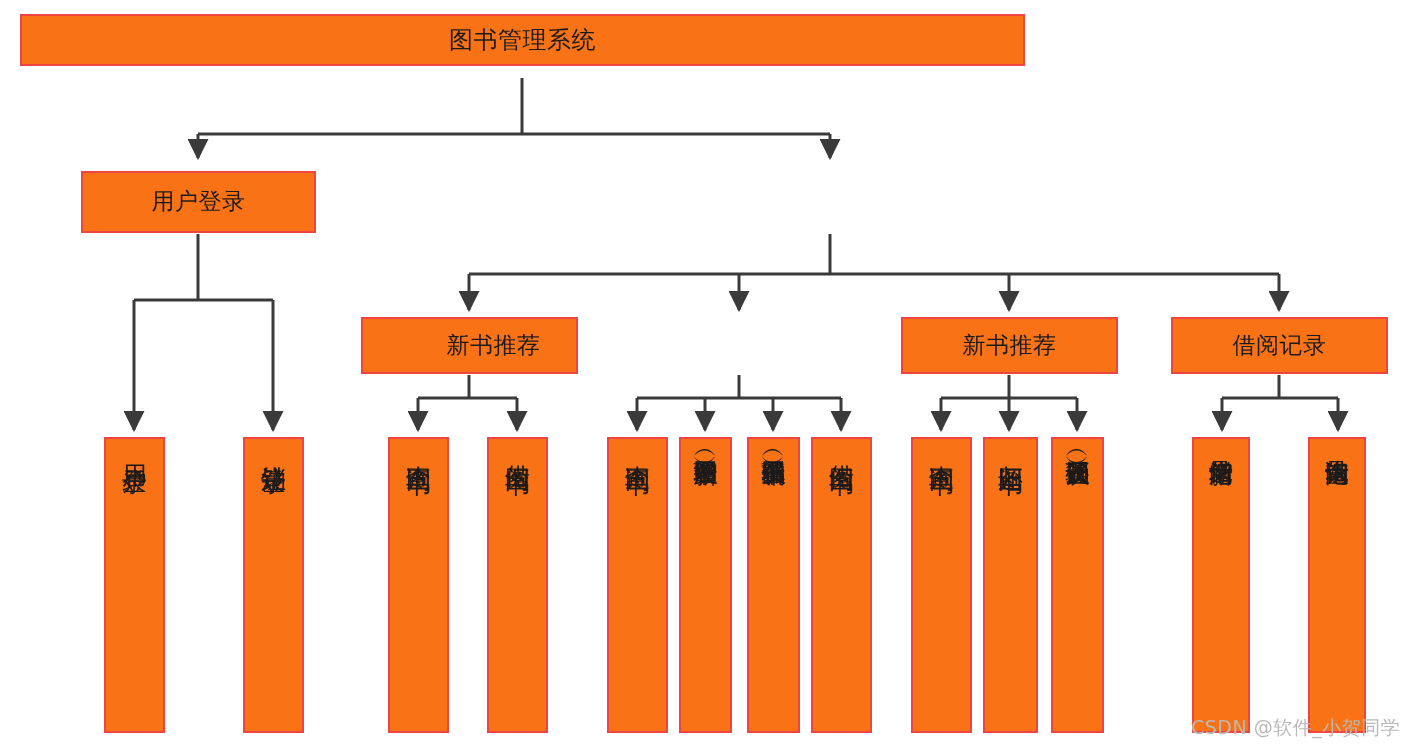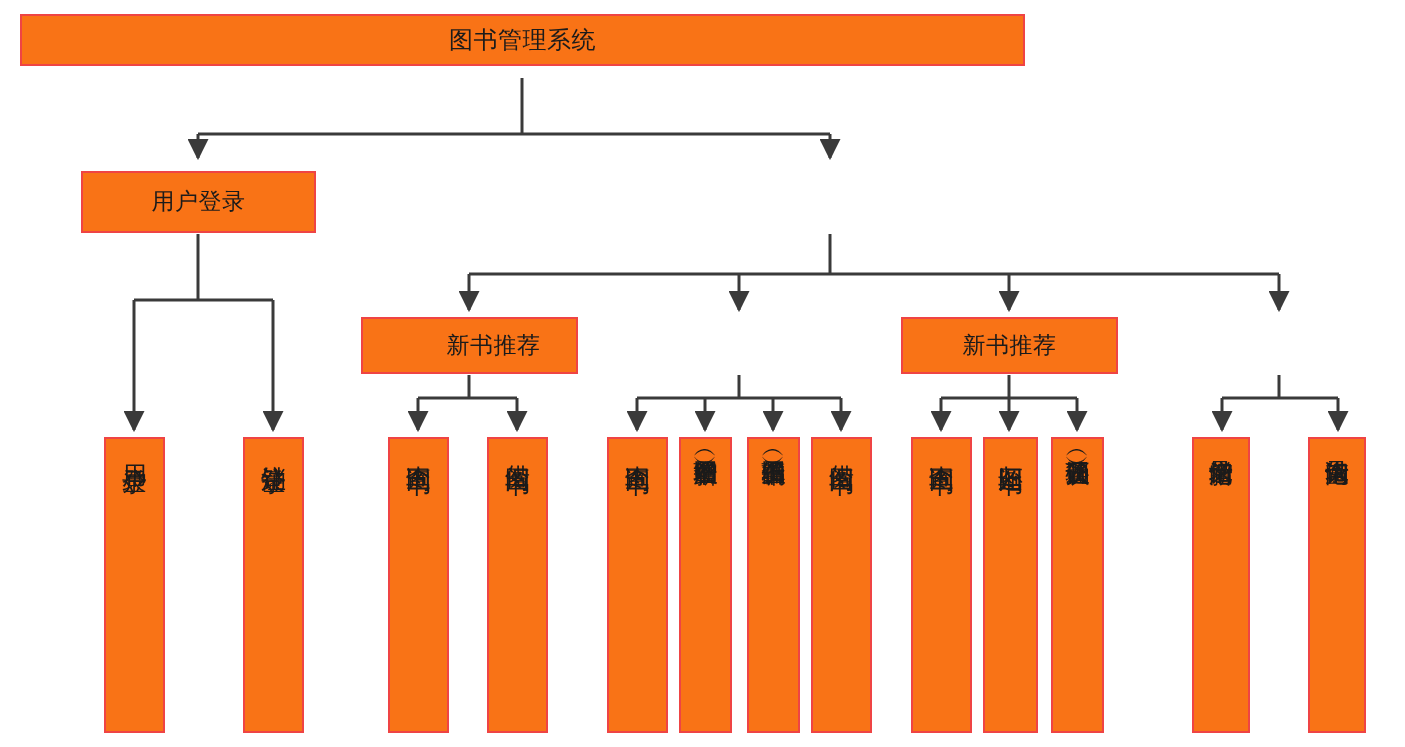--- a/index.html
+++ b/index.html
@@ -148,20 +148,23 @@
 
   <div class="node horiz" style="left:361px; top:317px; width:217px; height:57px;padding-left:48px;">
     <span class="label">新书推荐</span>
   </div>
 
 
   <div class="node horiz" style="left:901px; top:317px; width:217px; height:57px;">
     <span class="label">新书推荐</span>
   </div>
 
+  <div class="node horiz" style="left:1171px; top:317px; width:217px; height:57px;">
+    <span class="label">借阅记录</span>
+  </div>
 
   <div class="node vert" style="left:104px; top:437px; width:61px; height:296px;">
     <span class="label">用户登录</span>
   </div>
 
   <div class="node vert" style="left:243px; top:437px; width:61px; height:296px;">
     <span class="label">注销登录</span>
   </div>
 
   <div class="node vert" style="left:388px; top:437px; width:61px; height:296px;">
@@ -201,14 +204,15 @@
   </div>
 
   <div class="node vert tall-text" style="left:1192px; top:437px; width:58px; height:296px;">
     <span class="label">新增借阅记录</span>
   </div>
 
   <div class="node vert tall-text" style="left:1308px; top:437px; width:58px; height:296px;">
     <span class="label">查询借阅记录</span>
   </div>
 
+  <div id="watermark">CSDN @软件_小贺同学</div>
 
 </div>
 
 </body></html>

